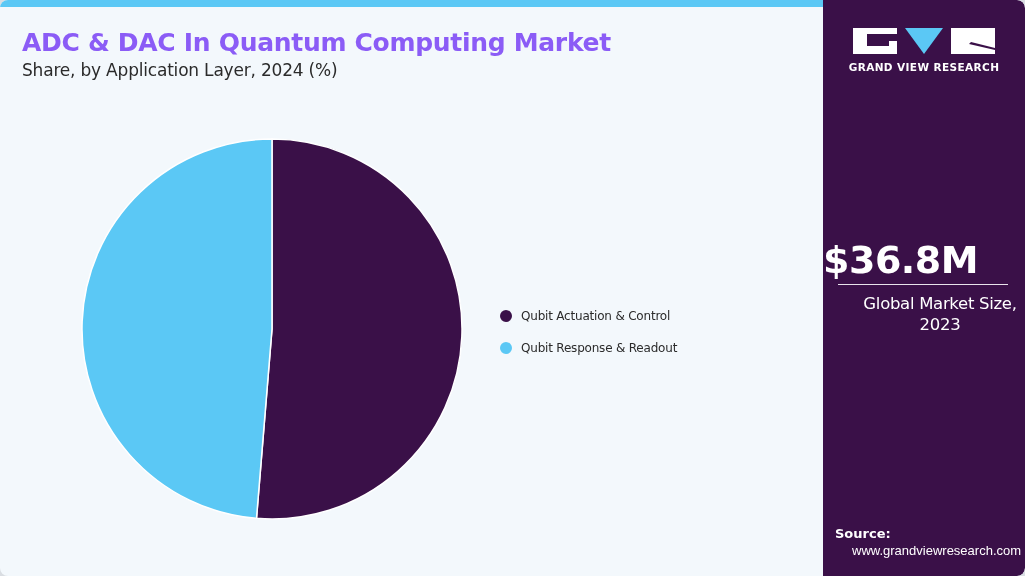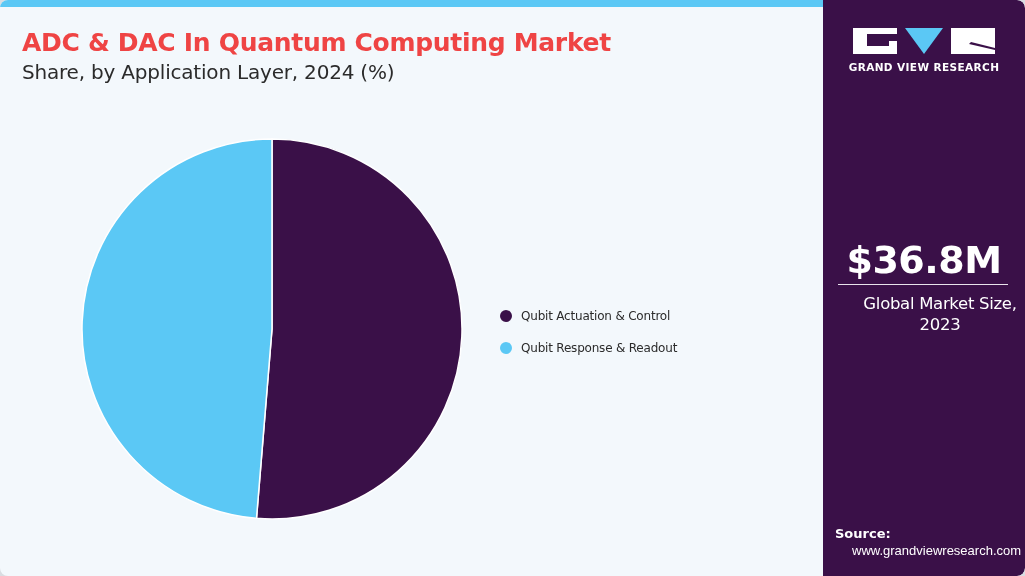--- a/index.html
+++ b/index.html
@@ -1,28 +1,28 @@
 <!DOCTYPE html>
 <html><head>
 <meta charset="utf-8">
 <style>
   html, body { margin:0; padding:0; }
   body { width:1025px; height:576px; position:relative; overflow:hidden; background:#d9dde2; font-family:"Liberation Sans", sans-serif; }
   .card { position:absolute; left:0; top:0; width:1025px; height:576px; background:#f3f8fc; border-radius:8px; overflow:hidden; }
   .topbar { position:absolute; left:0; top:0; width:823px; height:7px; background:#5bc8f5; }
-  .title { position:absolute; left:22px; top:28px; font-size:25px; font-weight:900; color:#ef4444; font-family:"DejaVu Sans", sans-serif; letter-spacing:-0.3px; }
-  .subtitle { position:absolute; left:22px; top:60px; font-size:20px; color:#2b2b2b; font-family:"DejaVu Sans", sans-serif; letter-spacing:-0.2px; }
+  .title { position:absolute; left:22px; top:28px; font-size:25px; font-weight:900; color:#8b5cf6; font-family:"DejaVu Sans", sans-serif; letter-spacing:-0.3px; }
+  .subtitle { position:absolute; left:22px; top:60px; font-size:17px; color:#2b2b2b; font-family:"DejaVu Sans", sans-serif; letter-spacing:-0.2px; }
   .pie { position:absolute; left:80px; top:137px; width:384px; height:384px; }
   .legend { position:absolute; left:500px; top:300px; }
   .legend-item { display:flex; align-items:center; height:32px; font-size:12px; color:#2b2b2b; font-family:"DejaVu Sans", sans-serif; letter-spacing:-0.2px; }
   .dot { width:12px; height:12px; border-radius:50%; margin-right:9px; }
   .sidebar { position:absolute; left:823px; top:0; width:202px; height:576px; background:#3a1048; border-radius:0 8px 8px 0; color:#fff; }
   .logo { position:absolute; left:30px; top:28px; width:142px; height:26px; }
   .logo-text { position:absolute; left:0; width:202px; top:61px; text-align:center; font-size:10.5px; font-weight:bold; letter-spacing:0.4px; font-family:"DejaVu Sans", sans-serif; }
-  .market-value { position:absolute; left:0; width:202px; top:238px; text-align:center; font-size:38px; font-weight:bold; font-family:"DejaVu Sans", sans-serif; letter-spacing:-0.5px; }
+  .market-value { position:absolute; left:0; width:202px; top:238px; font-size:38px; font-weight:bold; font-family:"DejaVu Sans", sans-serif; letter-spacing:-0.5px; }
   .divider { position:absolute; left:15px; width:170px; top:284px; height:1px; background:#e9e3ec; }
   .market-label { position:absolute; left:0; width:202px; top:293px; text-align:center; font-size:16.5px; line-height:21px; font-family:"DejaVu Sans", sans-serif; letter-spacing:-0.3px;padding-left:16px; }
   .source-label { position:absolute; left:12px; top:526px; font-size:13px; font-weight:bold; font-family:"DejaVu Sans", sans-serif; }
   .source-url { position:absolute; left:12px; top:543px; font-size:13px; font-family:"Liberation Sans", sans-serif;margin-left:17px; }
 </style>
 </head>
 <body>
 
 <div class="card">
   <div class="topbar"></div>

